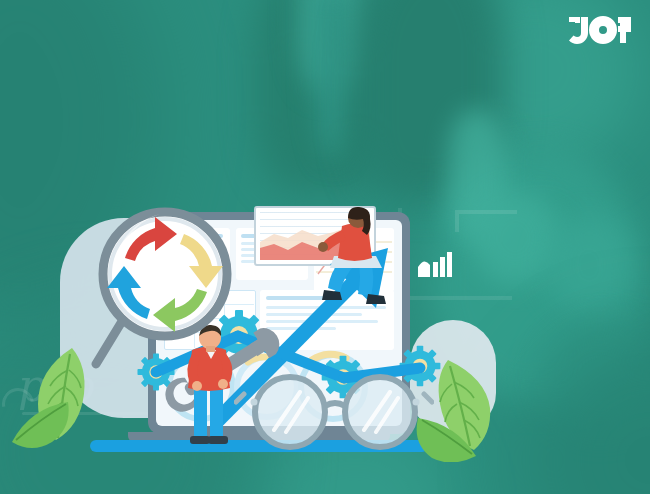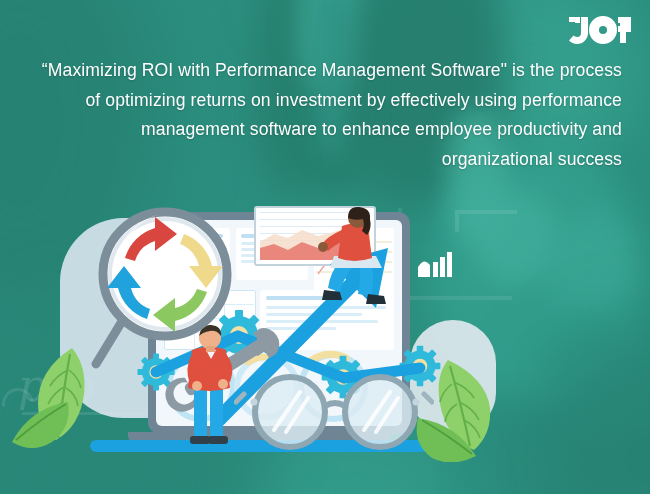--- a/index.html
+++ b/index.html
@@ -146,21 +146,20 @@
       <path d="M2 2 h22 v12 H14 v-2 H2 Z" fill="#ffffff"></path>
       <path d="M26 2 h14 v32 a22 22 0 0 1 -22 22 a22 22 0 0 1 -16 -7 l9 -10 a10 10 0 0 0 7 3 a8 8 0 0 0 8 -8 Z" fill="#ffffff"></path>
 
       <path d="M70 0 a28 28 0 1 0 0 56 a28 28 0 1 0 0 -56 Z M70 20 a8 8 0 1 1 0 16 a8 8 0 1 1 0 -16 Z" fill="#ffffff"></path>
 
       <path d="M104 2 h12 v52 h-12 Z" fill="#ffffff"></path>
       <path d="M116 2 h10 a1 1 0 0 1 0 0 v30 h-26 v-12 h14 v-6 h-14 v-12 Z" fill="#ffffff"></path>
     </svg>
   </div>
 
-  <div class="headline">“Maximizing ROI with Performance Management Software" is the process of optimizing returns on investment by effectively using performance management software to enhance employee productivity and organizational success</div>
 
   <div class="illus">
 
     <div class="blob-left"></div>
     <div class="blob-right"></div>
 
     <div class="lap-body"></div>
     <div class="lap-screen">
 
       <div class="w" style="left:8px;top:8px;width:66px;height:52px;"></div>

